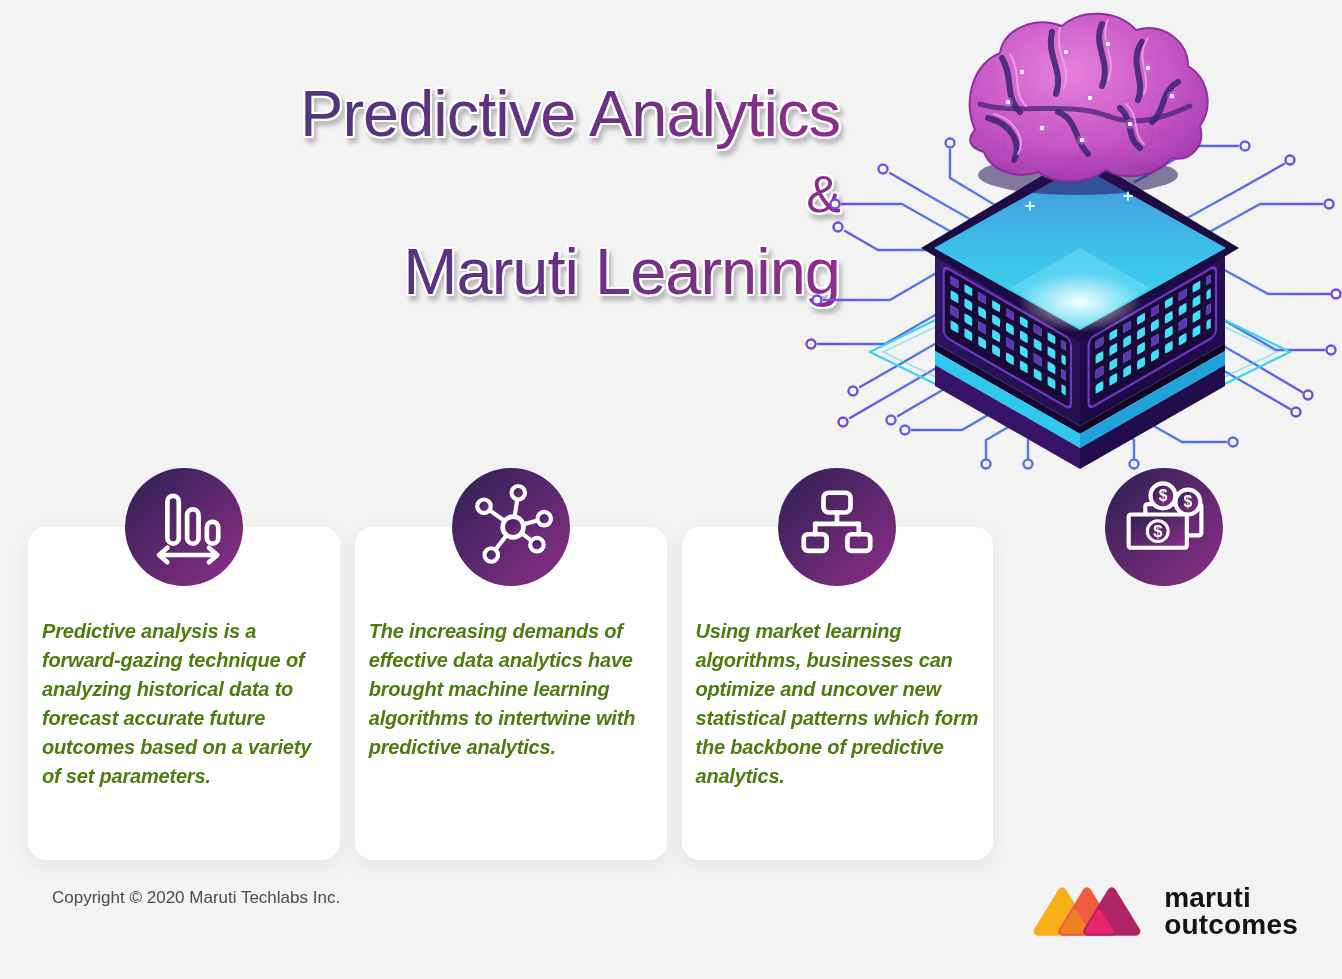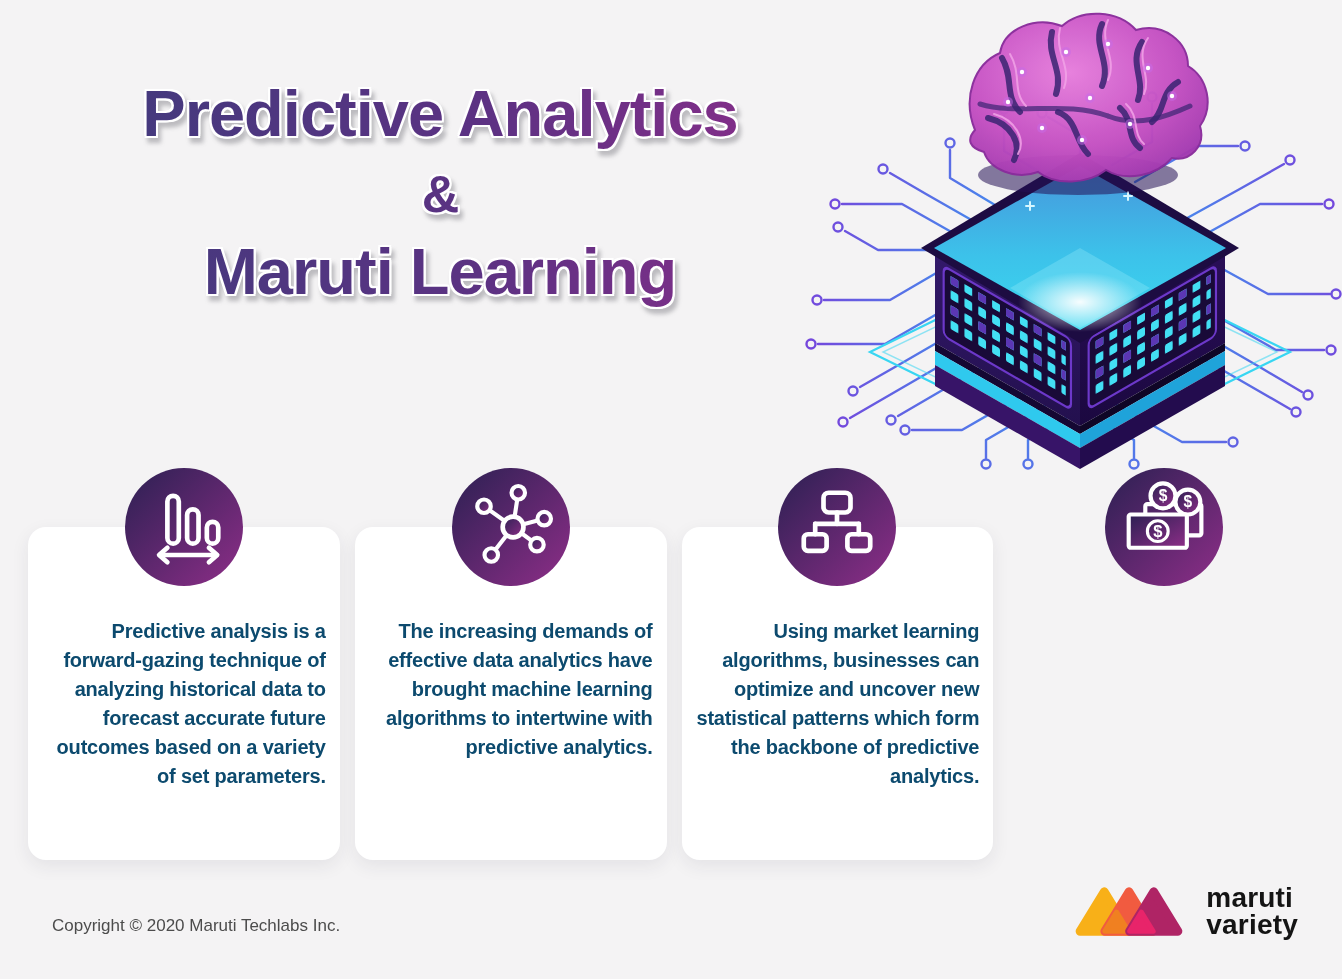--- a/index.html
+++ b/index.html
@@ -4,25 +4,26 @@
 <style>
   html,body{margin:0;padding:0;background:#e9e8ea;}
   .canvas{
     position:relative;width:1342px;height:979px;overflow:hidden;
     background:#f4f3f4;
     font-family:"Liberation Sans","DejaVu Sans",sans-serif;
   }
   
   .title-block{position:absolute;left:40px;top:80px;width:800px;text-align:center;}
   .title-line{
-    font-weight:bold;font-size:65px;line-height:1.06;letter-spacing:-1px;
+    font-weight:normal;font-size:65px;line-height:1.06;letter-spacing:-1px;
     color:#5a2d83;
     filter:drop-shadow(2px 0 0 #fff) drop-shadow(-2px 0 0 #fff)
            drop-shadow(0 2px 0 #fff) drop-shadow(0 -2px 0 #fff)
            drop-shadow(3px 5px 2px rgba(60,60,70,.30));
+    text-align:right;
   }
   @supports ((-webkit-background-clip:text) or (background-clip:text)){
     .title-line{
       background:linear-gradient(90deg,#433a7d 8%,#5c3283 55%,#8e2d8b 100%);
       -webkit-background-clip:text;background-clip:text;color:transparent;
     }
   }
   .title-amp{font-size:52px;margin:18px 0 16px 0;}
   
   .illustration{position:absolute;left:790px;top:0;width:552px;height:470px;}
@@ -32,25 +33,25 @@
   .card{
     background:#ffffff;border-radius:18px;height:333px;box-sizing:border-box;
     padding:90px 14px 0 14px;
     box-shadow:0 6px 18px rgba(40,40,60,.08);
   }
   .card-icon{
     position:absolute;top:0;left:50%;transform:translateX(-50%);
     width:118px;height:118px;display:block;
   }
   .card-text{
-    font-weight:bold;font-size:20px;line-height:1.45;color:#0c4a6e;
-    text-align:right;letter-spacing:-0.2px;
+    font-weight:bold;font-size:20px;line-height:1.45;color:#4d7c0f;
+    text-align:left;letter-spacing:-0.2px;font-style:italic;
   }
   
-  .copyright{position:absolute;left:52px;top:916px;font-size:17px;color:#4c4c4c;}
+  .copyright{position:absolute;left:52px;top:888px;font-size:17px;color:#4c4c4c;}
   .logo{position:absolute;right:44px;top:884px;display:flex;align-items:center;gap:22px;}
   .logo-mark{width:110px;height:55px;display:block;}
   .logo-text{font-weight:bold;font-size:28px;line-height:0.95;color:#141414;letter-spacing:0.2px;}
 </style>
 </head>
 <body>
 
 <div class="canvas">
 
   <div class="title-block">
@@ -350,17 +351,17 @@
       <g stroke-linejoin="round">
         <polygon points="55,14 99,86 11,86" fill="#f8b018" stroke="#f8b018" stroke-width="16"></polygon>
         <polygon points="100,14 144,86 56,86" fill="#f15b40" stroke="#f15b40" stroke-width="16"></polygon>
         <polygon points="77.5,51 99,86 56,86" fill="#f08021" stroke="#f08021" stroke-width="9"></polygon>
         <polygon points="145,14 189,86 101,86" fill="#af2465" stroke="#af2465" stroke-width="16"></polygon>
         <polygon points="122.5,51 144,86 101,86" fill="#e8246a" stroke="#e8246a" stroke-width="9"></polygon>
       </g>
     </svg>
     <div class="logo-text">
       <div>maruti</div>
-      <div>variety</div>
+      <div>outcomes</div>
     </div>
   </div>
 
 </div>
 
 </body></html>

